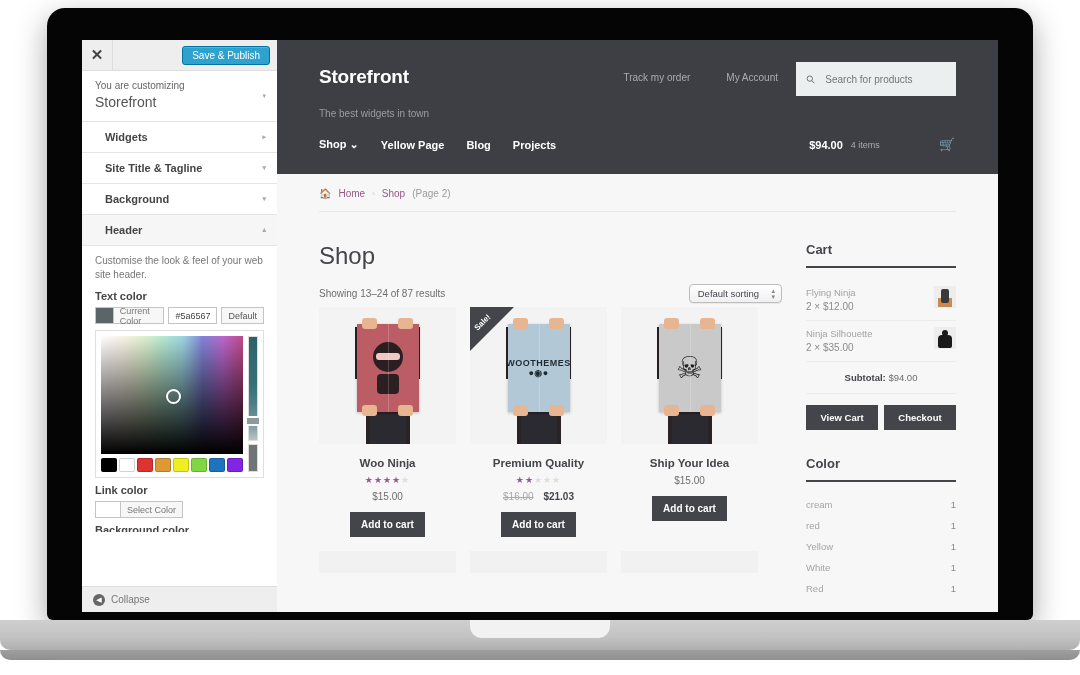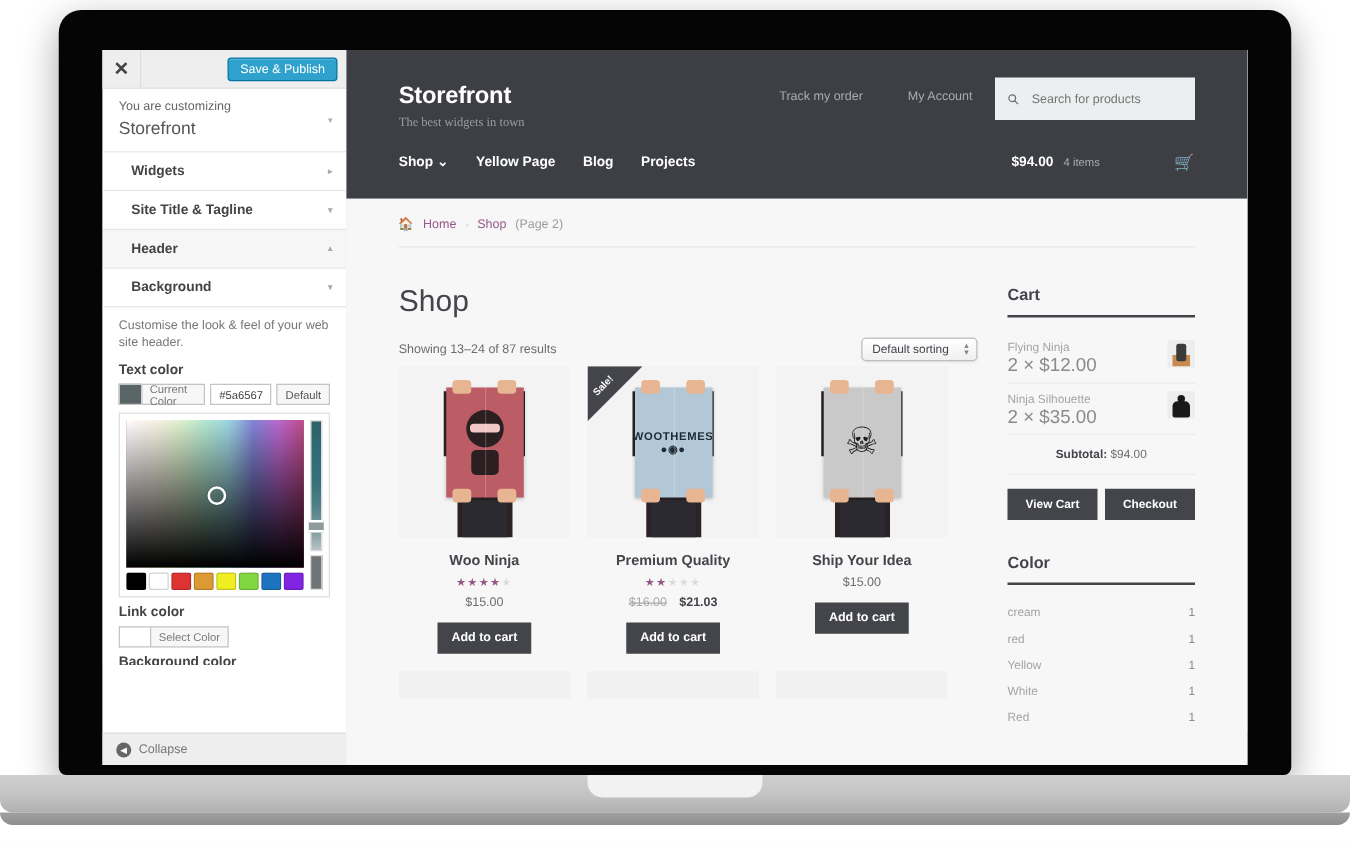--- a/index.html
+++ b/index.html
@@ -142,21 +142,21 @@
 
   
   .preview{
     position:absolute;left:195px;top:0;width:721px;height:572px;
     background:#f7f7f7;overflow:hidden;
   }
   .site-header{background:#3d3f44;padding:0;}
   .sh-top{display:flex;align-items:flex-start;padding:26px 42px 0 42px;}
   .sh-brand{flex:1;}
   .sh-title{font-size:19px;font-weight:bold;color:#fff;letter-spacing:-.2px;}
-  .sh-tag{font-size:10px;color:#9a9da3;margin-top:5px;font-family:Liberation Serif, serif;}
+  .sh-tag{font-size:10px;color:#9a9da3;margin-top:20px;}
   .sh-links{display:flex;gap:36px;align-items:center;margin-top:6px;margin-right:18px;}
   .sh-links span{font-size:10px;color:#a8abb0;cursor:pointer;}
   .sh-search{
     width:140px;height:34px;background:#eceff0;display:flex;align-items:center;
     padding:0 10px;gap:8px;margin-top:-4px;
   }
   .sh-search input{
     border:none;background:transparent;outline:none;font-size:10px;color:#9aa0a4;
     width:100%;font-family:"Liberation Sans", sans-serif;
   }
@@ -242,21 +242,21 @@
     font-size:10px;font-weight:bold;padding:7px 11px;cursor:pointer;
     font-family:"Liberation Sans", sans-serif;
   }
 
   
   .wg-title{font-size:13px;font-weight:bold;color:#43454b;margin-bottom:9px;}
   .wg-rule{height:2px;background:#43454b;margin-bottom:12px;}
   .cart-item{display:flex;align-items:flex-start;gap:8px;padding:6px 0;border-bottom:1px solid #ececec;}
   .cart-item .info{flex:1;}
   .cart-item .nm{font-size:9.5px;color:#a4a4a4;line-height:14px;}
-  .cart-item .qt{font-size:15px;color:#8b8b8b;line-height:14px;}
+  .cart-item .qt{font-size:10px;color:#8b8b8b;line-height:14px;}
   .ci-thumb{width:22px;height:22px;background:#ededed;position:relative;overflow:hidden;}
   .ci-thumb .t1{position:absolute;left:7px;top:3px;width:8px;height:14px;background:#3a3a3a;border-radius:2px;}
   .ci-thumb .t2{position:absolute;left:4px;top:12px;width:14px;height:9px;background:#c98a52;}
   .ci-thumb2 .h{position:absolute;left:8px;top:3px;width:6px;height:6px;background:#191919;border-radius:50%;}
   .ci-thumb2 .b{position:absolute;left:4px;top:8px;width:14px;height:13px;background:#191919;border-radius:4px 4px 2px 2px;}
   .subtotal{text-align:center;font-size:9.5px;color:#6d6d6d;padding:10px 0;border-bottom:1px solid #ececec;}
   .subtotal b{color:#43454b;}
   .cart-btns{display:flex;gap:6px;padding-top:11px;}
   .cart-btns button{
     flex:1;background:#43454b;color:#fff;border:none;font-size:9.5px;font-weight:bold;
@@ -293,27 +293,27 @@
 
       <div class="cz-scroll">
         <div class="cz-section">
           <span>Widgets</span>
           <span class="caret">▸</span>
         </div>
         <div class="cz-section">
           <span>Site Title &amp; Tagline</span>
           <span class="caret">▾</span>
         </div>
+        <div class="cz-section">
+          <span>Background</span>
+          <span class="caret">▾</span>
+        </div>
         <div class="cz-section active">
           <span>Header</span>
           <span class="caret">▴</span>
-        </div>
-        <div class="cz-section">
-          <span>Background</span>
-          <span class="caret">▾</span>
         </div>
 
         <div class="cz-body">
           <div class="cz-desc">Customise the look &amp; feel of your web site header.</div>
 
           <div class="cz-lbl">Text color</div>
           <div class="colorbtn">
             <div class="swatch" style="background:#5a6567"></div>
             <div class="txt">Current Color</div>
             <div class="hex">#5a6567</div>

